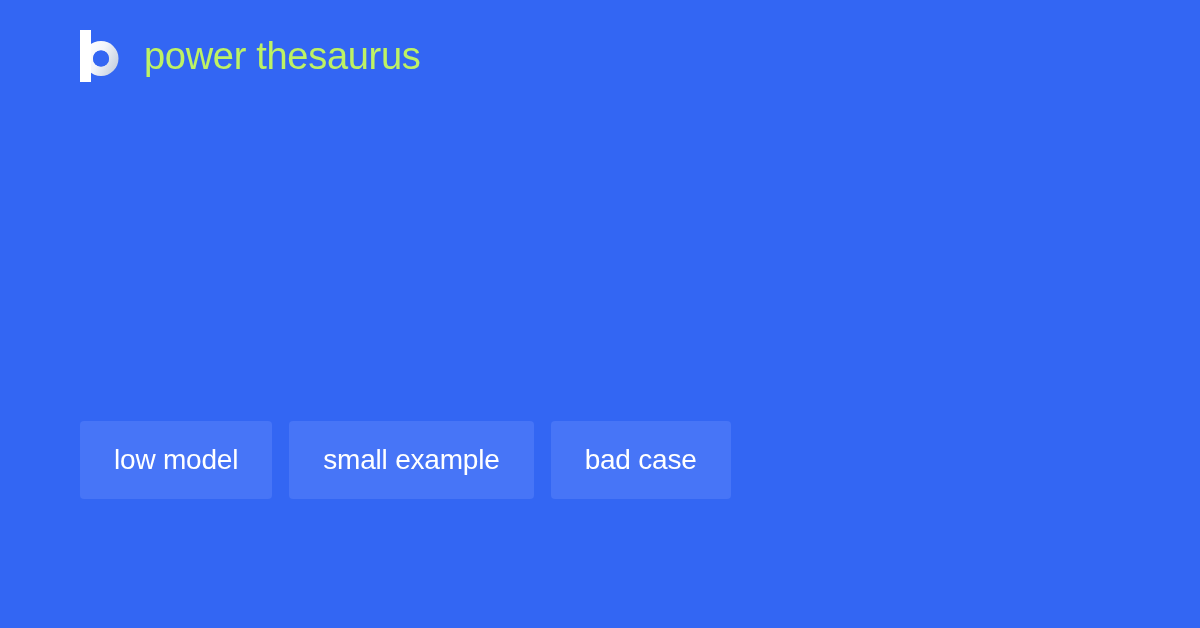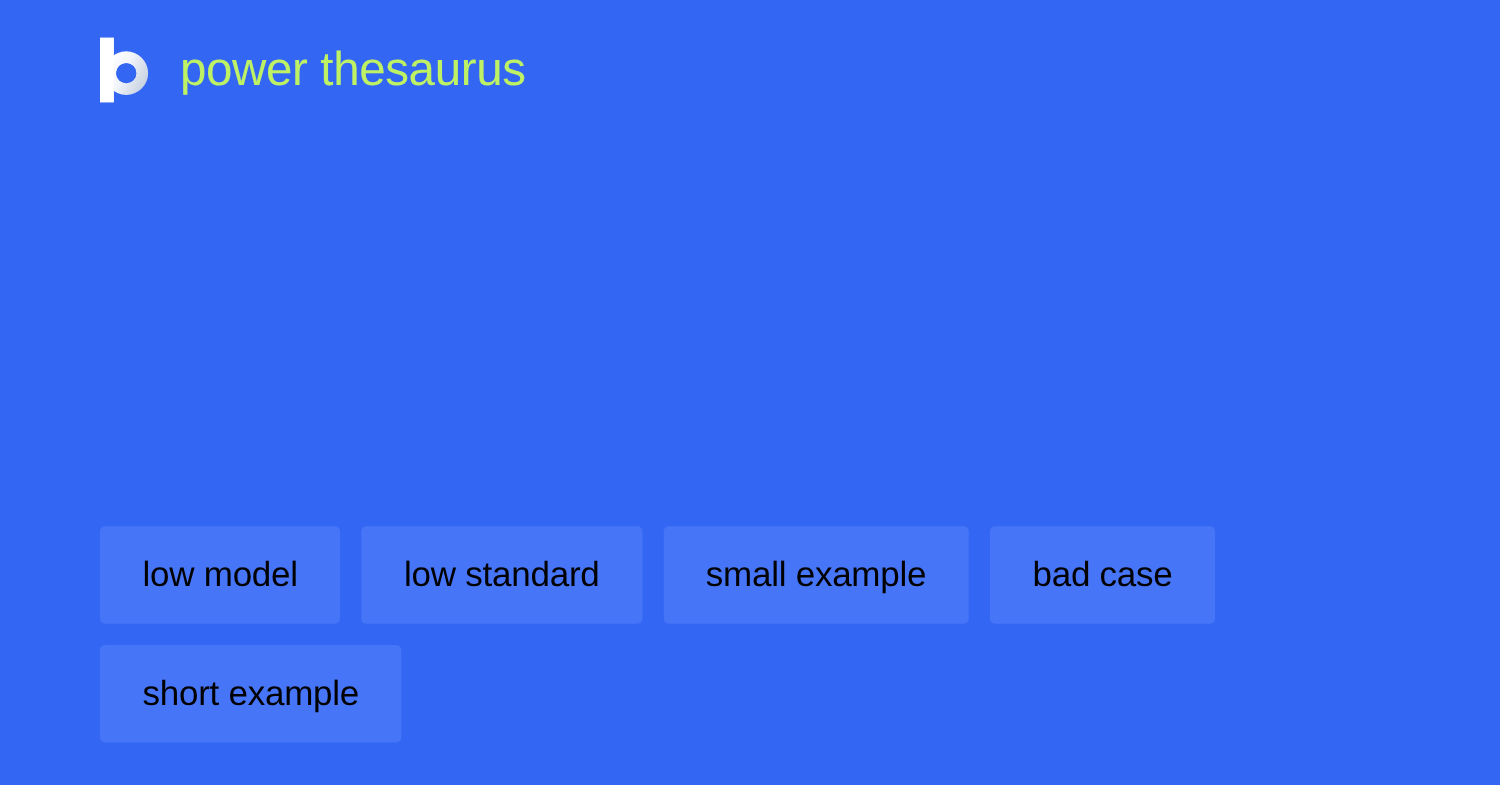--- a/index.html
+++ b/index.html
@@ -71,21 +71,21 @@
     width:1000px;
     display:flex;
     flex-wrap:wrap;
     gap:17px 17px;
   }
 
   .chip {
     height:78px;
     border-radius:4px;
     background:#4775f7;
-    color:#000000;
+    color:#ffffff;
     font-size:28px;
     line-height:1;
     font-weight:400;
     display:flex;
     align-items:center;
     justify-content:center;
     padding:0 34px;
     white-space:nowrap;
     letter-spacing:-0.2px;
   }
@@ -113,19 +113,17 @@
       <rect x="0" y="0" width="11" height="52" fill="#ffffff"></rect>
 
       <circle cx="21" cy="28.5" r="8" fill="#3366f3"></circle>
     </svg>
     <span class="brand-name">power thesaurus</span>
   </div>
 
 
   <div class="chips">
     <div class="chip">low model</div>
-    <div class="chip">low standard</div>
     <div class="chip">small example</div>
     <div class="chip">bad case</div>
-    <div class="chip">short example</div>
   </div>
 
 </div>
 
 </body></html>

